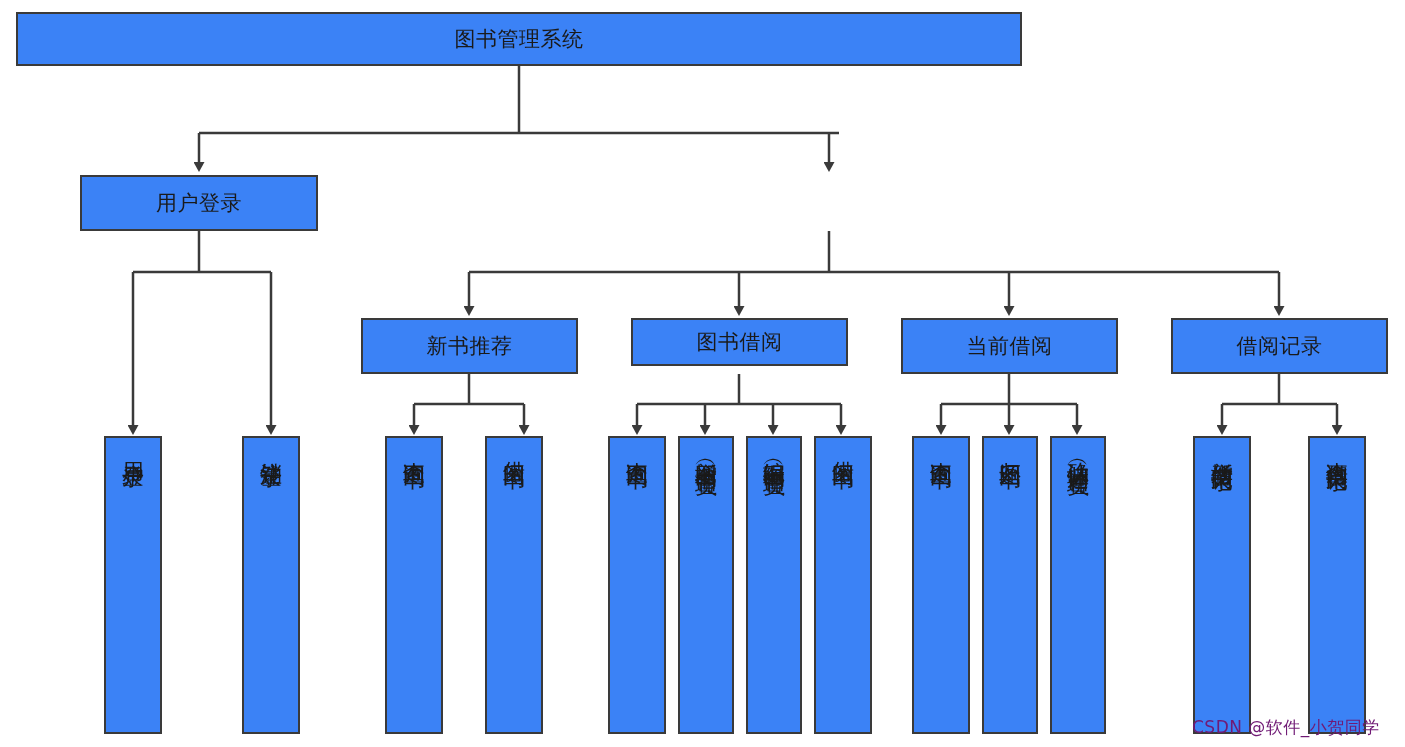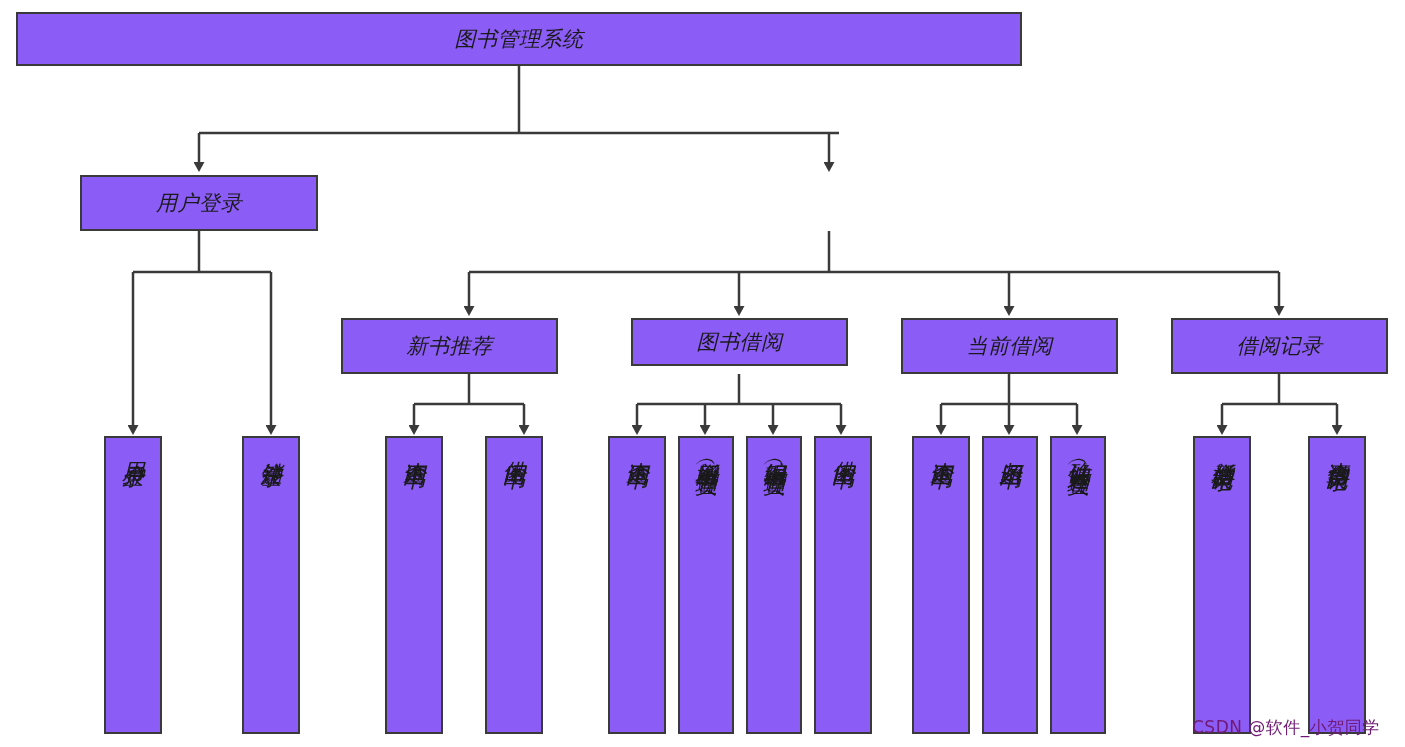--- a/index.html
+++ b/index.html
@@ -14,26 +14,25 @@
     position: relative;
     width: 1405px;
     height: 747px;
     background: #ffffff;
     overflow: hidden;
   }
   .node {
     position: absolute;
     box-sizing: border-box;
     border: 2px solid #3a3a3a;
-    background: #8b5cf6;
+    background: #3b82f6;
     display: flex;
     align-items: center;
     justify-content: center;
     color: #1a1a1a;
-    font-style: italic;
   }
   .node-label {
     font-size: 21px;
     line-height: 1.18;
     letter-spacing: 0.5px;
     white-space: nowrap;
     color: #1a1a1a;
   }
   
   .leaf {
@@ -121,21 +120,21 @@
   </svg>
 
   <div class="node" style="left:16px; top:12px; width:1006px; height:54px;">
     <span class="node-label">图书管理系统</span>
   </div>
 
   <div class="node" style="left:80px; top:175px; width:238px; height:56px;">
     <span class="node-label">用户登录</span>
   </div>
 
-  <div class="node" style="left:341px; top:318px; width:217px; height:56px;">
+  <div class="node" style="left:361px; top:318px; width:217px; height:56px;">
     <span class="node-label">新书推荐</span>
   </div>
   <div class="node" style="left:631px; top:318px; width:217px; height:48px;">
     <span class="node-label">图书借阅</span>
   </div>
   <div class="node" style="left:901px; top:318px; width:217px; height:56px;">
     <span class="node-label">当前借阅</span>
   </div>
   <div class="node" style="left:1171px; top:318px; width:217px; height:56px;">
     <span class="node-label">借阅记录</span>

